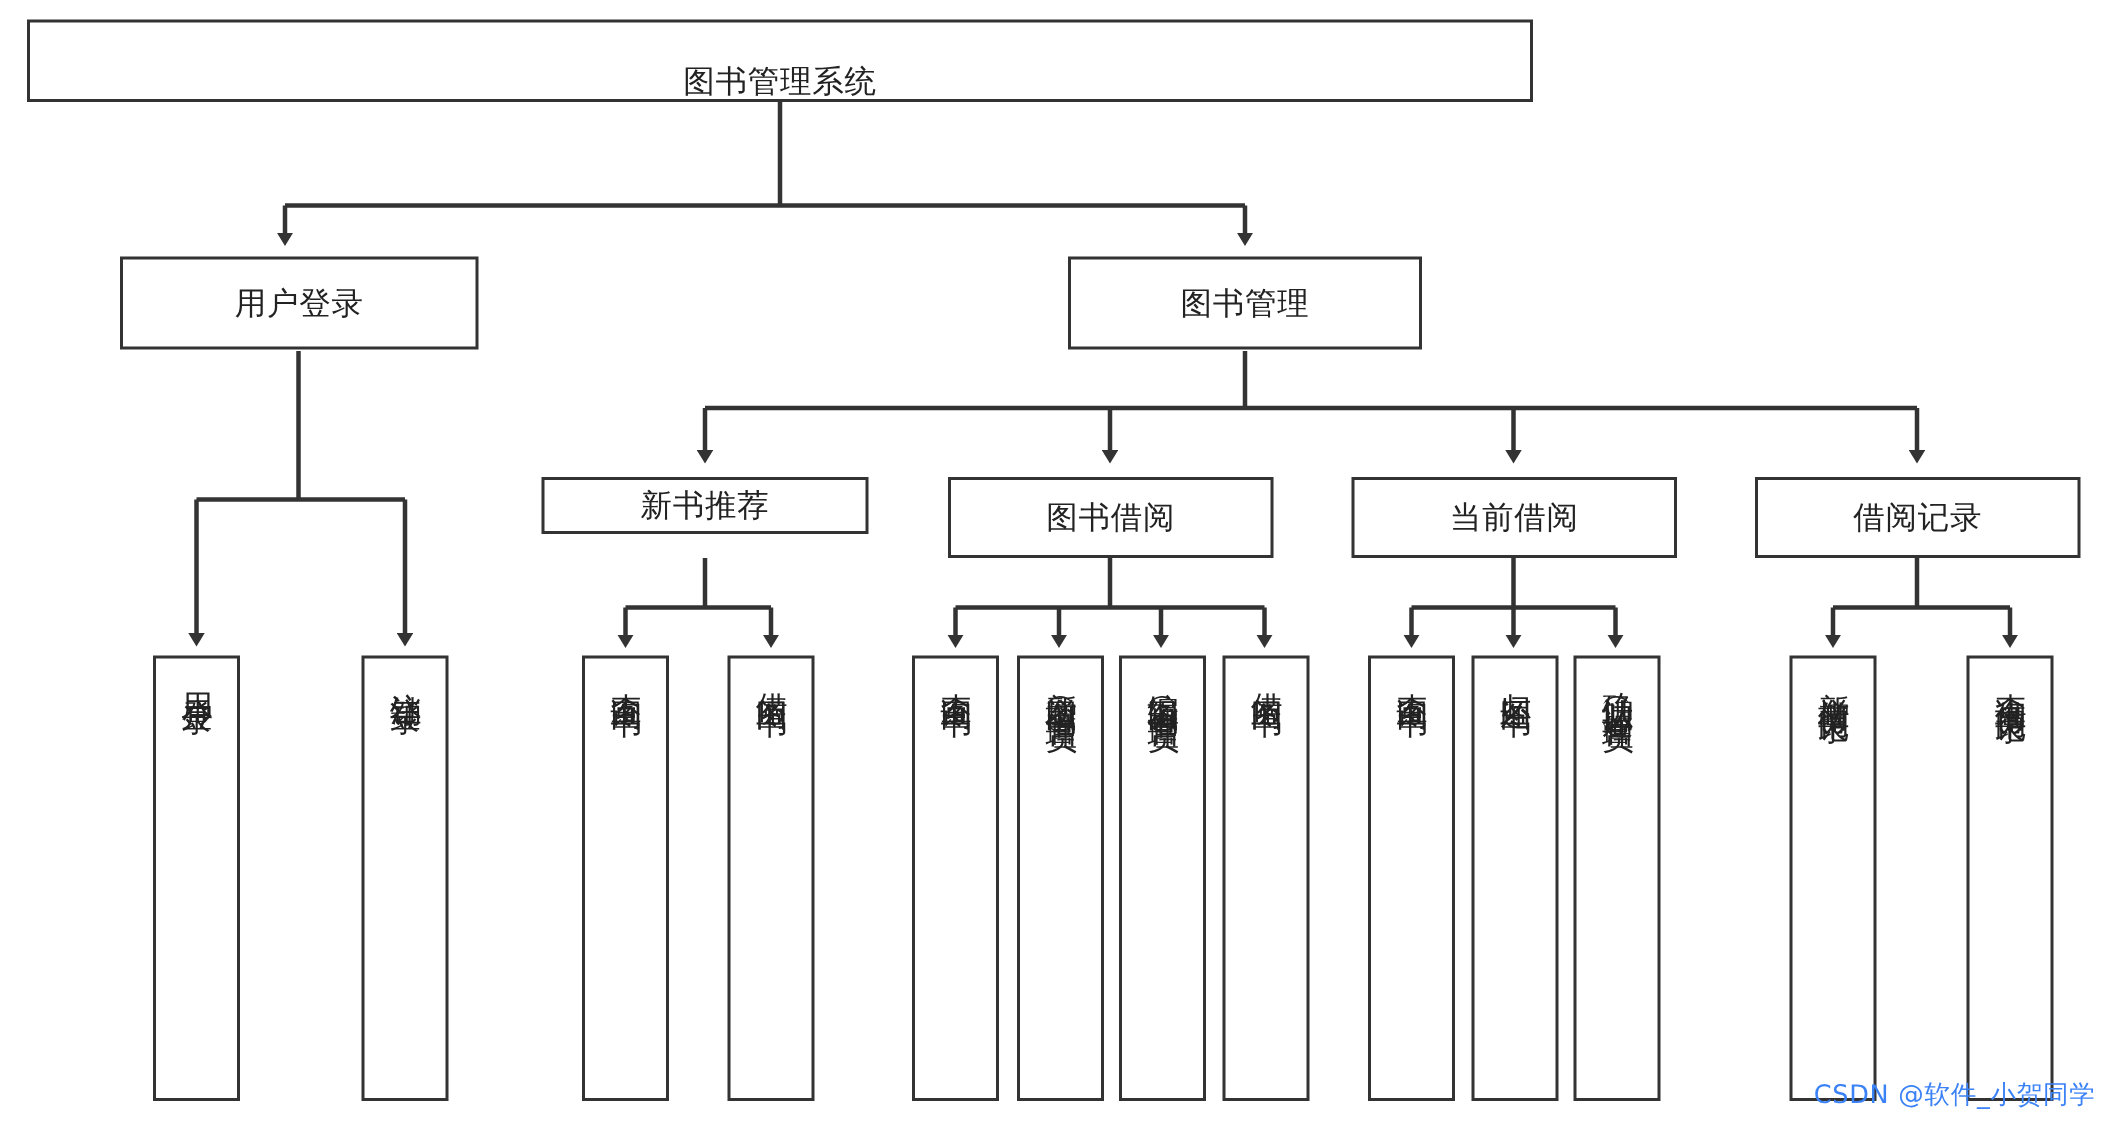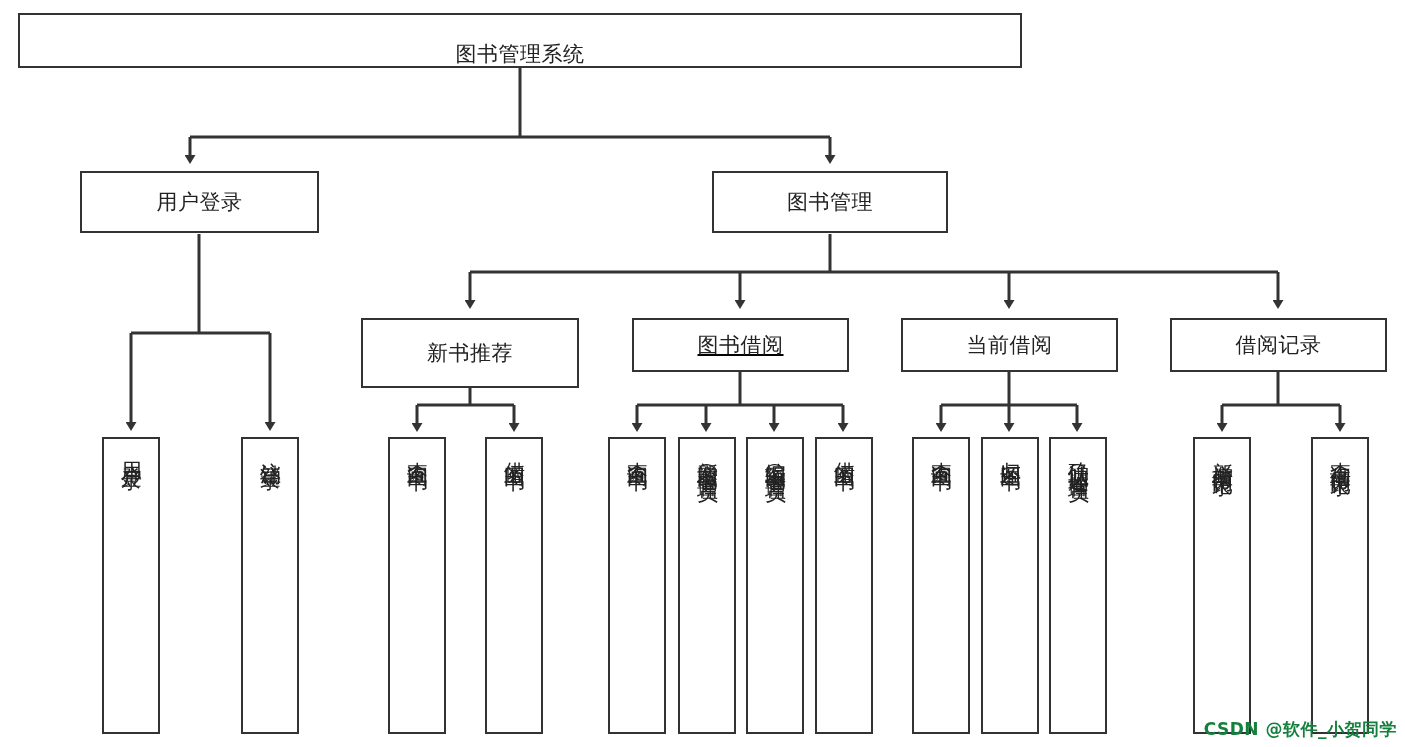--- a/index.html
+++ b/index.html
@@ -61,25 +61,24 @@
     letter-spacing: 3px;
     line-height: 1;
     height: auto;
     max-height: 100%;
   }
   .watermark {
     position: absolute;
     right: 8px;
     bottom: 6px;
     font-size: 17px;
-    color: #15803d;
+    color: #3b82f6;
     letter-spacing: 0.5px;
     white-space: nowrap;
     user-select: none;
-    font-weight: bold;
   }
 </style>
 </head>
 <body>
 
 <div id="diagram-root">
 
   <svg class="diagram-canvas" viewBox="0 0 1405 747">
     <defs>
       <marker id="arrow" markerWidth="9" markerHeight="11" refX="1" refY="5.5" orient="auto" markerUnits="userSpaceOnUse">
@@ -147,25 +146,25 @@
   </div>
 
   <div class="node-box node-horizontal" style="left:80px; top:171px; width:239px; height:62px;">
     <span class="node-label">用户登录</span>
   </div>
 
   <div class="node-box node-horizontal" style="left:712px; top:171px; width:236px; height:62px;">
     <span class="node-label">图书管理</span>
   </div>
 
-  <div class="node-box node-horizontal" style="left:361px; top:318px; width:218px; height:70px;">
+  <div class="node-box node-horizontal" style="left:361px; top:318px; width:218px; height:38px;">
     <span class="node-label">新书推荐</span>
   </div>
 
-  <div class="node-box node-horizontal" style="left:632px; top:318px; width:217px; height:54px;text-decoration:underline;">
+  <div class="node-box node-horizontal" style="left:632px; top:318px; width:217px; height:54px;">
     <span class="node-label">图书借阅</span>
   </div>
 
   <div class="node-box node-horizontal" style="left:1170px; top:318px; width:217px; height:54px;">
     <span class="node-label">借阅记录</span>
   </div>
 
   <div class="node-box node-horizontal" style="left:901px; top:318px; width:217px; height:54px;">
     <span class="node-label">当前借阅</span>
   </div>

